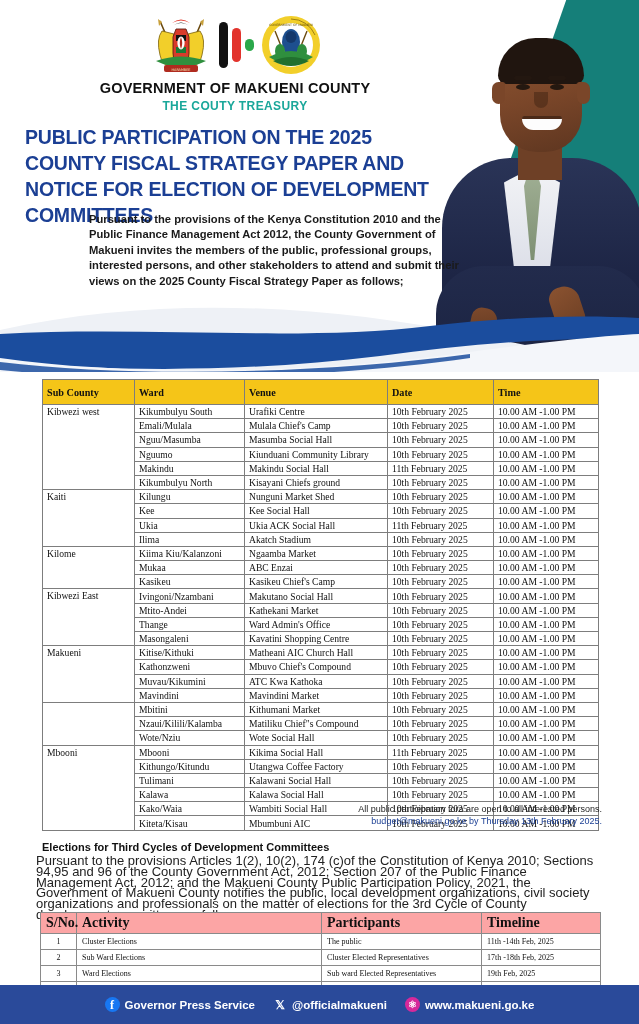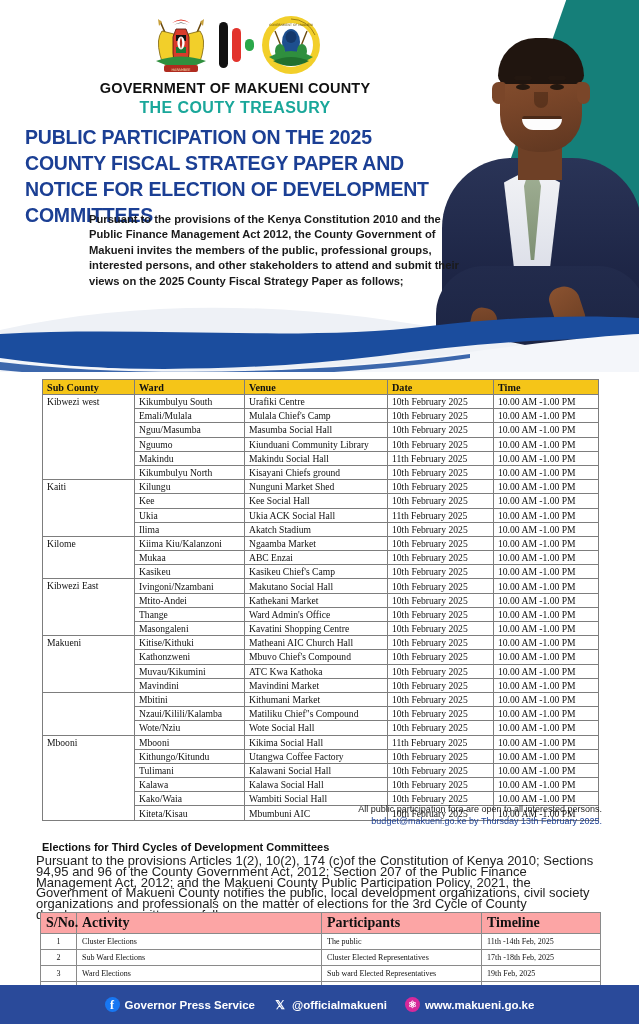--- a/index.html
+++ b/index.html
@@ -99,21 +99,21 @@
   .county-seal { width: 60px; height: 60px; }
 
   .gov-title {
     position: absolute; left: 0; top: 80px; width: 470px;
     text-align: center; color: #111111;
     font-size: 14.5px; font-weight: 700; letter-spacing: .2px;
   }
   .treasury {
     position: absolute; left: 0; top: 99px; width: 470px;
     text-align: center; color: #1aa79a;
-    font-size: 16px; font-weight: 700; letter-spacing: .4px;
+    font-size: 12px; font-weight: 700; letter-spacing: .4px;
   }
 
   .headline {
     position: absolute; left: 25px; top: 124px; width: 415px;
     color: #1b3f94; font-weight: 800; font-size: 19.5px;
     line-height: 26px; letter-spacing: -.2px;
     text-transform: uppercase;
   }
   .intro {
     position: absolute; left: 62px; top: 212px; width: 370px;
@@ -131,21 +131,21 @@
     font-family: "Liberation Serif", serif;
     font-size: 9.6px;
     padding: 1px 4px;
     height: 14.2px;
     white-space: nowrap;
     overflow: hidden;
     color: #111;
   }
   table.sched th {
     background: #f5c518; color: #111; font-weight: 700; text-align: left;
-    font-size: 10.2px; height: 15px;
+    font-size: 10.2px; height: 25px;
   }
   td.subcty { vertical-align: top; }
   td.hl { color: #2f6fba; }
   col.c1 { width: 92px; } col.c2 { width: 110px; } col.c3 { width: 143px; }
   col.c4 { width: 106px; } col.c5 { width: 105px; }
 
   
   .notes { position: absolute; left: 42px; top: 804px; width: 560px;
     font-size: 9px; line-height: 11.6px; color: #222; }
   .notes .line { margin-bottom: 0px; text-align: right; }

